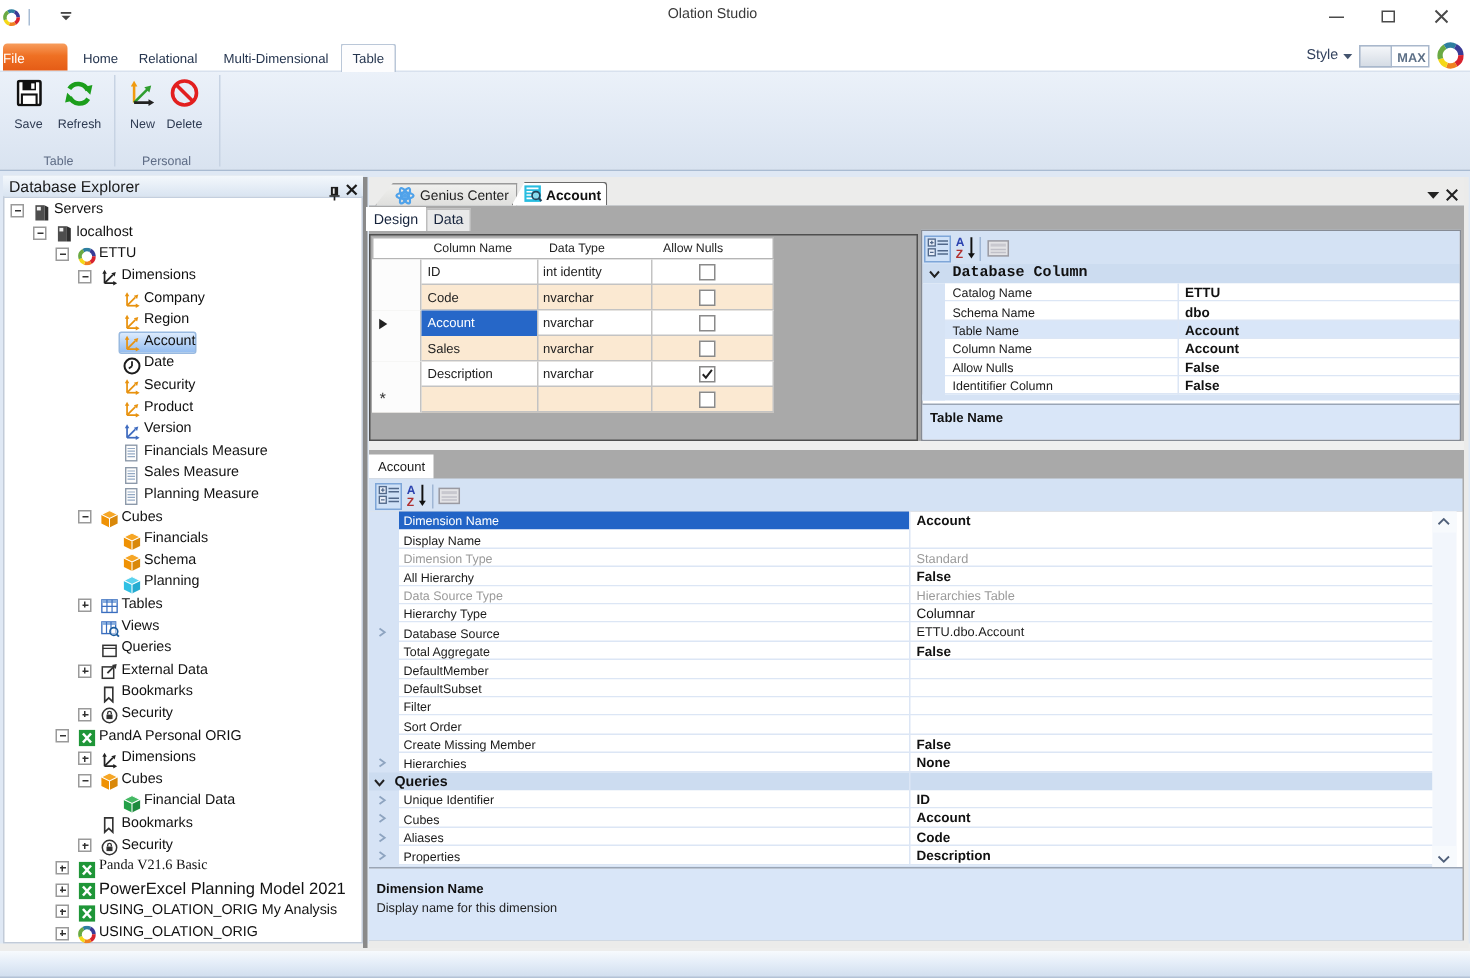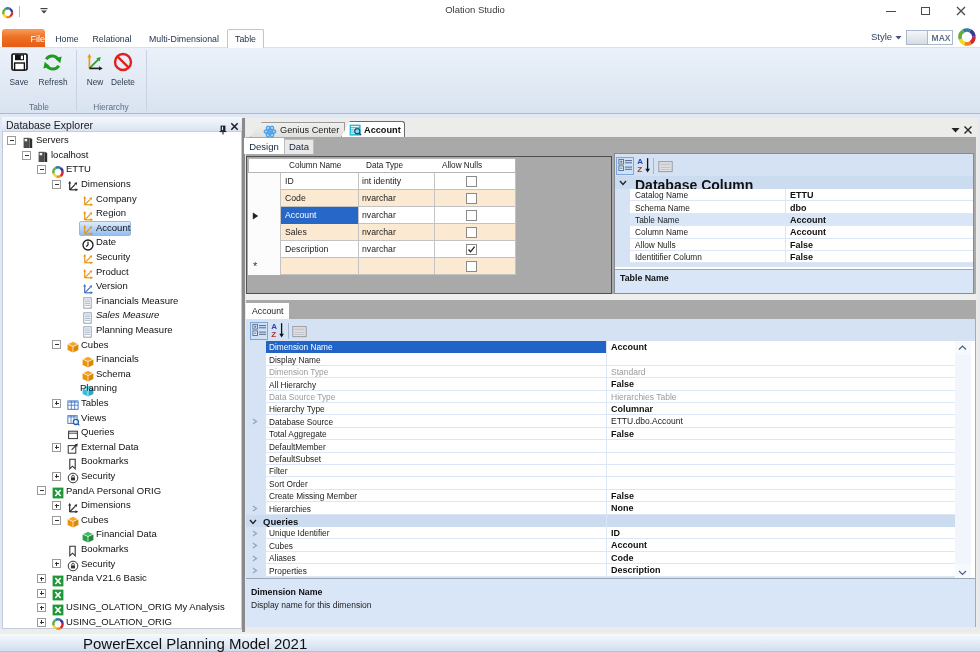--- a/index.html
+++ b/index.html
@@ -28,21 +28,21 @@
     <rect x="0.5" y="0" width="7" height="1.2" fill="#444"></rect>
     <polygon points="1,2.5 7,2.5 4,5.5" fill="#444"></polygon>
   </svg>
 <div class="tx" style="left:420px;top:4px;width:110px;text-align:center;font-size:9.5px;color:#3a3a3a;">Olation Studio</div>
 <div class="abs" style="left:886px;top:11px;width:10px;height:1.4px;background:#4a4a4a;"></div>
 <div class="abs" style="left:921px;top:6.5px;width:9px;height:8px;border:1.3px solid #4a4a4a;box-sizing:border-box;"></div>
 <svg class="abs" style="left:955px;top:5px;" width="12" height="12" viewBox="0 0 12 12">
     <path d="M2,2 L10,10 M10,2 L2,10" stroke="#4a4a4a" stroke-width="1.3"></path>
   </svg>
 <div class="abs" style="left:2px;top:29px;width:43px;height:18px;background:linear-gradient(180deg,#f79d5d 0%,#ef7023 45%,#e55c16 100%);border-radius:3px 3px 0 0;"></div>
-<div class="tx" style="left:2px;top:33.5px;width:43px;text-align:right;font-size:9px;color:#fff;">File</div>
+<div class="tx" style="left:2px;top:33.5px;width:43px;text-align:left;font-size:9px;color:#fff;">File</div>
 <div class="tx" style="left:47px;top:33.5px;width:40px;text-align:center;font-size:8.8px;color:#25354f;">Home</div>
 <div class="tx" style="left:86px;top:33.5px;width:52px;text-align:center;font-size:8.8px;color:#25354f;">Relational</div>
 <div class="tx" style="left:148px;top:33.5px;width:72px;text-align:center;font-size:8.8px;color:#25354f;">Multi-Dimensional</div>
 <div class="abs" style="left:227px;top:29px;width:37px;height:19px;background:#fdfdfe;border:1px solid #bac7d8;border-bottom:none;border-radius:2px 2px 0 0;box-sizing:border-box;"></div>
 <div class="tx" style="left:227px;top:33.5px;width:37px;text-align:center;font-size:8.8px;color:#25354f;">Table</div>
 <div class="tx" style="left:871px;top:31px;font-size:9.5px;color:#33425e;">Style</div>
 <svg class="abs" style="left:895px;top:35px;" width="7" height="5" viewBox="0 0 7 5">
     <polygon points="0.5,1 6.5,1 3.5,4.5" fill="#44546e"></polygon>
   </svg>
 <div class="abs" style="left:906px;top:30px;width:47px;height:15px;background:#fff;border:1px solid #a9b8cc;box-sizing:border-box;"></div>
@@ -80,21 +80,21 @@
       <circle cx="10" cy="10" r="8" fill="none" stroke="#e21f1f" stroke-width="2.4"></circle>
       <line x1="4.6" y1="4.6" x2="15.4" y2="15.4" stroke="#e21f1f" stroke-width="2.4"></line>
     </svg></div>
 <div class="tx" style="left:-11px;top:77px;width:60px;text-align:center;font-size:8.3px;color:#2e3b52;">Save</div>
 <div class="tx" style="left:23px;top:77px;width:60px;text-align:center;font-size:8.3px;color:#2e3b52;">Refresh</div>
 <div class="tx" style="left:65px;top:77px;width:60px;text-align:center;font-size:8.3px;color:#2e3b52;">New</div>
 <div class="tx" style="left:93px;top:77px;width:60px;text-align:center;font-size:8.3px;color:#2e3b52;">Delete</div>
 <div class="abs" style="left:76px;top:50px;width:1px;height:61px;background:#c7d3e3;"></div>
 <div class="abs" style="left:146px;top:50px;width:1px;height:61px;background:#c7d3e3;"></div>
 <div class="tx" style="left:9px;top:101.5px;width:60px;text-align:center;font-size:8.3px;color:#5e6c85;">Table</div>
-<div class="tx" style="left:81px;top:101.5px;width:60px;text-align:center;font-size:8.3px;color:#5e6c85;">Hierarchy</div>
+<div class="tx" style="left:81px;top:101.5px;width:60px;text-align:center;font-size:8.3px;color:#5e6c85;">Personal</div>
 <div class="abs" style="left:2px;top:117px;width:240px;height:512px;background:#fff;border:1px solid #c2cbd8;box-sizing:border-box;"></div>
 <div class="abs" style="left:2px;top:117px;width:240px;height:15px;background:linear-gradient(180deg,#f4f8fc,#d9e4f1);border-bottom:1px solid #c4cfde;box-sizing:border-box;"></div>
 <div class="tx" style="left:6px;top:119px;font-size:10.5px;color:#1a1a1a;">Database Explorer</div>
 <div class="abs" style="left:218.5px;top:121px;"><svg width="8" height="10" viewBox="0 0 8 10">
       <rect x="1.6" y="0.6" width="4.8" height="5.6" fill="#1c1c1c"></rect>
       <rect x="2.9" y="1.6" width="1.2" height="3.6" fill="#e8e8e8"></rect>
       <line x1="0.6" y1="6.6" x2="7.4" y2="6.6" stroke="#1c1c1c" stroke-width="1"></line>
       <line x1="4" y1="7" x2="4" y2="9.6" stroke="#1c1c1c" stroke-width="1.1"></line>
     </svg></div>
 <svg class="abs" style="left:229.5px;top:122.3px;" width="9" height="9" viewBox="0 0 9 9">
@@ -219,21 +219,21 @@
       <line x1="3" y1="8.4" x2="8" y2="8.4" stroke="#93a9c4" stroke-width="0.8"></line>
     </svg></div>
 <div class="tx" style="left:96px;top:294.8px;font-size:9.5px;color:#111;">Financials Measure</div>
 <div class="abs" style="left:81.5px;top:309.7px;"><svg width="11" height="12" viewBox="0 0 11 12">
       <rect x="1.8" y="0.8" width="7.4" height="10.4" fill="#fdfdfd" stroke="#8a97a8" stroke-width="0.9"></rect>
       <line x1="3" y1="3" x2="8" y2="3" stroke="#93a9c4" stroke-width="0.8"></line>
       <line x1="3" y1="4.8" x2="8" y2="4.8" stroke="#93a9c4" stroke-width="0.8"></line>
       <line x1="3" y1="6.6" x2="8" y2="6.6" stroke="#93a9c4" stroke-width="0.8"></line>
       <line x1="3" y1="8.4" x2="8" y2="8.4" stroke="#93a9c4" stroke-width="0.8"></line>
     </svg></div>
-<div class="tx" style="left:96px;top:309.4px;font-size:9.5px;color:#111;font-style:italic;">Sales Measure</div>
+<div class="tx" style="left:96px;top:309.4px;font-size:9.5px;color:#111;">Sales Measure</div>
 <div class="abs" style="left:81.5px;top:324.29999999999995px;"><svg width="11" height="12" viewBox="0 0 11 12">
       <rect x="1.8" y="0.8" width="7.4" height="10.4" fill="#fdfdfd" stroke="#8a97a8" stroke-width="0.9"></rect>
       <line x1="3" y1="3" x2="8" y2="3" stroke="#93a9c4" stroke-width="0.8"></line>
       <line x1="3" y1="4.8" x2="8" y2="4.8" stroke="#93a9c4" stroke-width="0.8"></line>
       <line x1="3" y1="6.6" x2="8" y2="6.6" stroke="#93a9c4" stroke-width="0.8"></line>
       <line x1="3" y1="8.4" x2="8" y2="8.4" stroke="#93a9c4" stroke-width="0.8"></line>
     </svg></div>
 <div class="tx" style="left:96px;top:323.99999999999994px;font-size:9.5px;color:#111;">Planning Measure</div>
 <div style="position:absolute;left:52px;top:340.4px;width:9px;height:9px;background:#fff;border:1px solid #9a9a9a;box-sizing:border-box;">
     <div style="position:absolute;left:1.5px;top:3px;width:4px;height:1px;background:#333;"></div>
@@ -258,21 +258,21 @@
       <polygon points="11.4,3 6,5.6 6,11.6 11.4,9" fill="#d9880a"></polygon>
       <path d="M6,0.4 L11.4,3 L6,5.6 L0.6,3 Z M6,5.6 V11.6" fill="none" stroke="#fff" stroke-width="0.7"></path>
     </svg></div>
 <div class="tx" style="left:96px;top:367.8px;font-size:9.5px;color:#111;">Schema</div>
 <div class="abs" style="left:81.5px;top:382.7px;"><svg width="12" height="12" viewBox="0 0 12 12">
       <polygon points="6,0.4 11.4,3 6,5.6 0.6,3" fill="#5cd3ee"></polygon>
       <polygon points="0.6,3 6,5.6 6,11.6 0.6,9" fill="#2fc0e4"></polygon>
       <polygon points="11.4,3 6,5.6 6,11.6 11.4,9" fill="#25abd0"></polygon>
       <path d="M6,0.4 L11.4,3 L6,5.6 L0.6,3 Z M6,5.6 V11.6" fill="none" stroke="#fff" stroke-width="0.7"></path>
     </svg></div>
-<div class="tx" style="left:80px;top:382.4px;font-size:9.5px;color:#111;">Planning</div>
+<div class="tx" style="left:96px;top:382.4px;font-size:9.5px;color:#111;">Planning</div>
 <div style="position:absolute;left:52px;top:398.8px;width:9px;height:9px;background:#fff;border:1px solid #9a9a9a;box-sizing:border-box;">
     <div style="position:absolute;left:1.5px;top:3px;width:4px;height:1px;background:#333;"></div>
     <div style="position:absolute;left:3px;top:1.5px;width:1px;height:4px;background:#333;"></div>
   </div>
 <div class="abs" style="left:66.5px;top:397.3px;"><svg width="12" height="12" viewBox="0 0 12 12">
       <rect x="0.9" y="1.9" width="10.2" height="8.4" fill="#fff" stroke="#3a6ebf" stroke-width="0.9"></rect>
       <rect x="0.9" y="1.9" width="10.2" height="2.1" fill="#89aede"></rect>
       <line x1="4.3" y1="1.9" x2="4.3" y2="10.3" stroke="#3a6ebf" stroke-width="0.8"></line>
       <line x1="7.7" y1="1.9" x2="7.7" y2="10.3" stroke="#3a6ebf" stroke-width="0.8"></line>
       <line x1="0.9" y1="6.2" x2="11.1" y2="6.2" stroke="#3a6ebf" stroke-width="0.8"></line>
@@ -369,30 +369,30 @@
     </svg></div>
 <div class="tx" style="left:81px;top:557.6px;font-size:9.5px;color:#111;">Security</div>
 <div style="position:absolute;left:37px;top:574.0px;width:9px;height:9px;background:#fff;border:1px solid #9a9a9a;box-sizing:border-box;">
     <div style="position:absolute;left:1.5px;top:3px;width:4px;height:1px;background:#333;"></div>
     <div style="position:absolute;left:3px;top:1.5px;width:1px;height:4px;background:#333;"></div>
   </div>
 <div class="abs" style="left:51.5px;top:572.5px;"><svg width="12" height="12" viewBox="0 0 12 12">
       <rect x="0.6" y="0.6" width="10.8" height="10.8" fill="#1f9638"></rect>
       <path d="M3.3,3 L8.7,9 M8.7,3 L3.3,9" stroke="#fff" stroke-width="1.7"></path>
     </svg></div>
-<div class="tx" style="left:66px;top:572.2px;font-size:9.5px;color:#111;">Panda V21.6 Basic</div>
+<div class="tx" style="left:66px;top:572.2px;font-size:9.5px;color:#111;font-family:Liberation Serif, serif;">Panda V21.6 Basic</div>
 <div style="position:absolute;left:37px;top:588.5999999999999px;width:9px;height:9px;background:#fff;border:1px solid #9a9a9a;box-sizing:border-box;">
     <div style="position:absolute;left:1.5px;top:3px;width:4px;height:1px;background:#333;"></div>
     <div style="position:absolute;left:3px;top:1.5px;width:1px;height:4px;background:#333;"></div>
   </div>
 <div class="abs" style="left:51.5px;top:587.0999999999999px;"><svg width="12" height="12" viewBox="0 0 12 12">
       <rect x="0.6" y="0.6" width="10.8" height="10.8" fill="#1f9638"></rect>
       <path d="M3.3,3 L8.7,9 M8.7,3 L3.3,9" stroke="#fff" stroke-width="1.7"></path>
     </svg></div>
-<div class="tx" style="left:83px;top:586.8px;font-size:15px;color:#111;margin-top:48px;">PowerExcel Planning Model 2021</div>
+<div class="tx" style="left:66px;top:586.8px;font-size:11px;color:#111;">PowerExcel Planning Model 2021</div>
 <div style="position:absolute;left:37px;top:603.2px;width:9px;height:9px;background:#fff;border:1px solid #9a9a9a;box-sizing:border-box;">
     <div style="position:absolute;left:1.5px;top:3px;width:4px;height:1px;background:#333;"></div>
     <div style="position:absolute;left:3px;top:1.5px;width:1px;height:4px;background:#333;"></div>
   </div>
 <div class="abs" style="left:51.5px;top:601.7px;"><svg width="12" height="12" viewBox="0 0 12 12">
       <rect x="0.6" y="0.6" width="10.8" height="10.8" fill="#1f9638"></rect>
       <path d="M3.3,3 L8.7,9 M8.7,3 L3.3,9" stroke="#fff" stroke-width="1.7"></path>
     </svg></div>
 <div class="tx" style="left:66px;top:601.4000000000001px;font-size:9.5px;color:#111;">USING_OLATION_ORIG My Analysis</div>
 <div style="position:absolute;left:37px;top:617.8px;width:9px;height:9px;background:#fff;border:1px solid #9a9a9a;box-sizing:border-box;">
@@ -521,21 +521,21 @@
 <div class="abs" style="left:658px;top:159px;"><svg width="15" height="13" viewBox="0 0 15 13">
       <rect x="0.8" y="1.6" width="13.4" height="10" fill="#e3e3e6" stroke="#9a9aa2" stroke-width="1"></rect>
       <rect x="2.4" y="3.4" width="10.2" height="2" fill="#c8c8cf"></rect>
       <line x1="2.4" y1="7.4" x2="12.6" y2="7.4" stroke="#c0c0c8" stroke-width="1"></line>
       <line x1="2.4" y1="9.4" x2="12.6" y2="9.4" stroke="#c0c0c8" stroke-width="1"></line>
     </svg></div>
 <div class="abs" style="left:615px;top:176px;width:358px;height:13px;background:#ccdcf0;"></div>
 <svg class="abs" style="left:619px;top:180px;" width="8" height="6" viewBox="0 0 8 6">
     <path d="M1,1 L4,4.5 L7,1" stroke="#222" stroke-width="1.3" fill="none"></path>
   </svg>
-<div class="tx" style="left:635px;top:177px;font-size:14px;font-weight:bold;color:#111;">Database Column</div>
+<div class="tx" style="left:635px;top:177px;font-size:10px;font-weight:bold;color:#111;font-family:Liberation Mono, monospace;">Database Column</div>
 <div class="abs" style="left:615px;top:189px;width:15px;height:78px;background:#d6e3f5;"></div>
 <div class="abs" style="left:630px;top:189.0px;width:343px;height:12.4px;background:#fff;border-bottom:1px solid #dce6f5;box-sizing:border-box;"></div>
 <div class="tx" style="left:635px;top:190.2px;font-size:8.3px;color:#1a1a1a;">Catalog Name</div>
 <div class="tx" style="left:790px;top:190.2px;font-size:9px;font-weight:bold;color:#111;">ETTU</div>
 <div class="abs" style="left:630px;top:201.4px;width:343px;height:12.4px;background:#fff;border-bottom:1px solid #dce6f5;box-sizing:border-box;"></div>
 <div class="tx" style="left:635px;top:202.6px;font-size:8.3px;color:#1a1a1a;">Schema Name</div>
 <div class="tx" style="left:790px;top:202.6px;font-size:9px;font-weight:bold;color:#111;">dbo</div>
 <div class="abs" style="left:630px;top:213.8px;width:343px;height:12.4px;background:#d9e6f8;border-bottom:1px solid #dce6f5;box-sizing:border-box;"></div>
 <div class="tx" style="left:635px;top:215.0px;font-size:8.3px;color:#1a1a1a;">Table Name</div>
 <div class="tx" style="left:790px;top:215.0px;font-size:9px;font-weight:bold;color:#111;">Account</div>
@@ -594,21 +594,21 @@
 <div class="tx" style="left:269px;top:367.1px;font-size:8.3px;color:#9a9a9a;">Dimension Type</div>
 <div class="tx" style="left:611px;top:366.8px;font-size:8.5px;color:#9a9a9a;">Standard</div>
 <div class="abs" style="left:266px;top:378.2px;width:689px;height:12.4px;background:#fff;border-bottom:1px solid #dce6f5;box-sizing:border-box;"></div>
 <div class="tx" style="left:269px;top:379.5px;font-size:8.3px;color:#1a1a1a;">All Hierarchy</div>
 <div class="tx" style="left:611px;top:379.2px;font-size:9px;font-weight:bold;color:#111;">False</div>
 <div class="abs" style="left:266px;top:390.6px;width:689px;height:12.4px;background:#fff;border-bottom:1px solid #dce6f5;box-sizing:border-box;"></div>
 <div class="tx" style="left:269px;top:391.9px;font-size:8.3px;color:#9a9a9a;">Data Source Type</div>
 <div class="tx" style="left:611px;top:391.6px;font-size:8.5px;color:#9a9a9a;">Hierarchies Table</div>
 <div class="abs" style="left:266px;top:403.0px;width:689px;height:12.4px;background:#fff;border-bottom:1px solid #dce6f5;box-sizing:border-box;"></div>
 <div class="tx" style="left:269px;top:404.3px;font-size:8.3px;color:#1a1a1a;">Hierarchy Type</div>
-<div class="tx" style="left:611px;top:404.0px;font-size:9px;font-weight:bold;color:#111;">Columnar</div>
+<div class="tx" style="left:611px;top:404.0px;font-size:9px;font-weight:normal;color:#111;">Columnar</div>
 <div class="abs" style="left:266px;top:415.4px;width:689px;height:12.4px;background:#fff;border-bottom:1px solid #dce6f5;box-sizing:border-box;"></div>
 <div class="tx" style="left:269px;top:416.7px;font-size:8.3px;color:#1a1a1a;">Database Source</div>
 <div class="tx" style="left:611px;top:416.4px;font-size:8.5px;color:#1a1a1a;">ETTU.dbo.Account</div>
 <svg class="abs" style="left:252px;top:418.4px;" width="6" height="7" viewBox="0 0 6 7">
     <path d="M1,1 L4.5,3.5 L1,6" stroke="#8ea4c0" stroke-width="1.2" fill="none"></path>
   </svg>
 <div class="abs" style="left:266px;top:427.8px;width:689px;height:12.4px;background:#fff;border-bottom:1px solid #dce6f5;box-sizing:border-box;"></div>
 <div class="tx" style="left:269px;top:429.1px;font-size:8.3px;color:#1a1a1a;">Total Aggregate</div>
 <div class="tx" style="left:611px;top:428.8px;font-size:9px;font-weight:bold;color:#111;">False</div>
 <div class="abs" style="left:266px;top:440.2px;width:689px;height:12.4px;background:#fff;border-bottom:1px solid #dce6f5;box-sizing:border-box;"></div>

